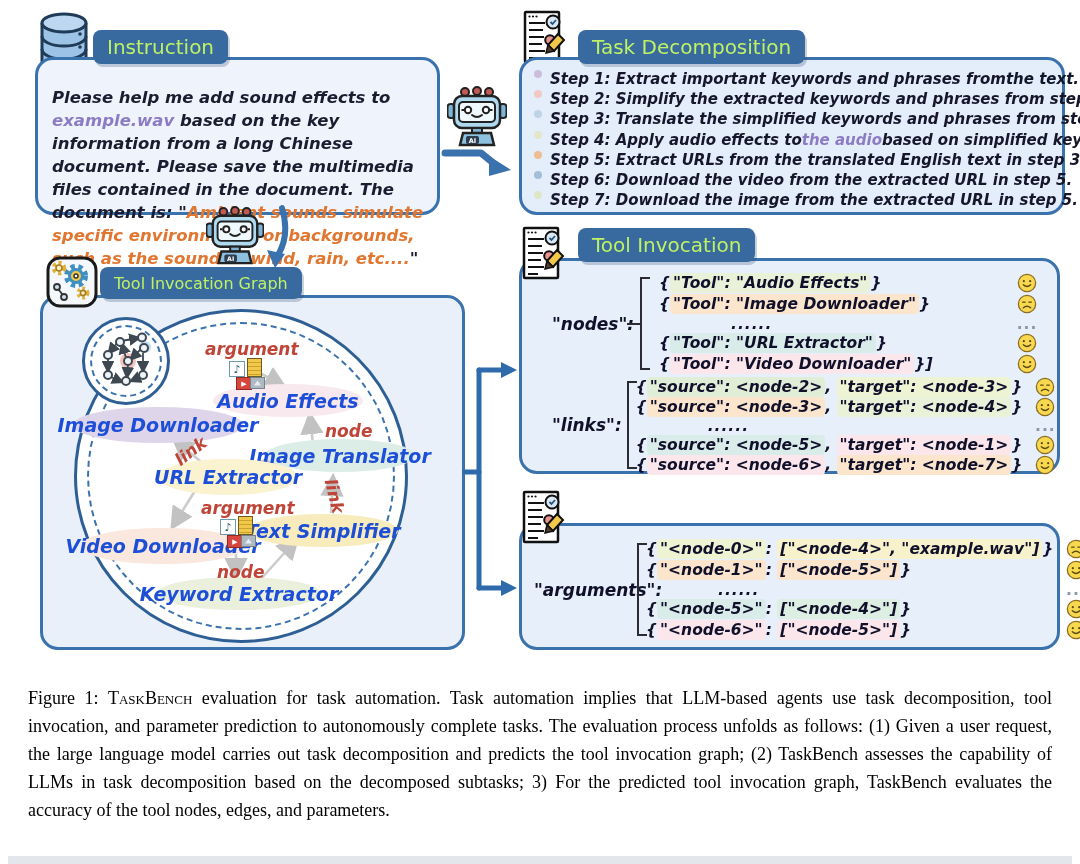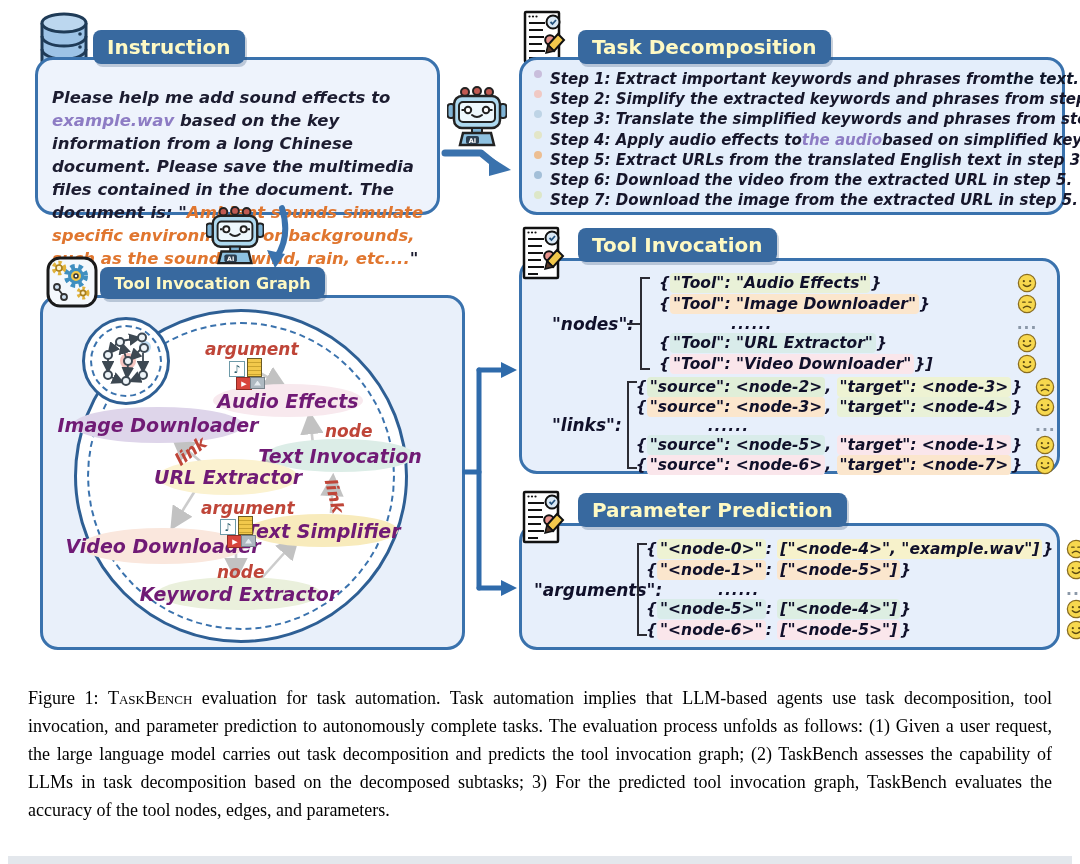--- a/index.html
+++ b/index.html
@@ -1,21 +1,21 @@
 <!DOCTYPE html>
 <html><head>
 <meta charset="utf-8">
 <style>
   html,body{margin:0;padding:0;background:#fff;}
   .canvas{position:relative;width:1080px;height:864px;background:#ffffff;overflow:hidden;
           font-family:"DejaVu Sans","Liberation Sans",sans-serif;}
 
   
   .panel{position:absolute;border:3px solid #3a72ad;border-radius:18px;background:#e9f0fb;box-sizing:border-box;}
-  .tab{position:absolute;height:34px;background:#38699f;color:#fef9c3;font-weight:700;font-size:20px;
+  .tab{position:absolute;height:34px;background:#38699f;color:#bef264;font-weight:400;font-size:20px;
        display:inline-flex;align-items:center;justify-content:center;padding:0 14px;border-radius:8px;
        z-index:6;box-shadow:2px 3px 0 rgba(40,70,110,.25);white-space:nowrap;}
 
   
   .instr-box{left:35px;top:57px;width:405px;height:158px;background:#eef3fc;}
   .instr-text{position:absolute;left:14px;top:9px;width:379px;font-style:italic;font-weight:600;
               font-size:16.5px;line-height:23px;color:#1c1c30;}
 
   
   .task-box{left:519px;top:57px;width:546px;height:158px;background:#e4eefb;}
@@ -24,21 +24,21 @@
   .bullet{width:8px;height:8px;border-radius:50%;margin:0 8px 0 2px;flex:0 0 auto;}
 
   
   .graph-box{left:40px;top:295px;width:425px;height:355px;background:#e9f0fa;}
   .big-outer{position:absolute;left:31px;top:11px;width:334px;height:334px;border:3px solid #2e5f94;border-radius:50%;background:#fff;box-sizing:border-box;}
   .big-inner{position:absolute;left:44px;top:24px;width:308px;height:308px;border:2.5px dashed #3a72ad;border-radius:50%;box-sizing:border-box;}
   .small-outer{position:absolute;left:39px;top:19px;width:88px;height:88px;border:3px solid #2e5f94;border-radius:50%;background:#fff;box-sizing:border-box;z-index:5;}
   .small-inner{position:absolute;left:5px;top:5px;width:72px;height:72px;border:2.3px dashed #3a72ad;border-radius:50%;box-sizing:border-box;}
   .gsvg{position:absolute;left:0;top:0;z-index:2;}
   .gnode{position:absolute;border-radius:50%;display:flex;align-items:center;justify-content:center;
-         font-style:italic;font-weight:600;font-size:19px;color:#701a75;white-space:nowrap;z-index:3;}
+         font-style:italic;font-weight:600;font-size:19px;color:#1d4ed8;white-space:nowrap;z-index:3;}
   .glabel{position:absolute;font-style:italic;font-weight:600;font-size:17px;color:#bf4538;z-index:4;white-space:nowrap;}
   .mcluster{position:absolute;width:36px;height:34px;z-index:4;}
   .mcluster span{position:absolute;box-sizing:border-box;display:flex;align-items:center;justify-content:center;font-style:normal;}
   .mc-music{left:0;top:3px;width:16px;height:16px;background:#fff;border:1.5px solid #6e9aa8;font-size:11px;color:#2c5f6e;}
   .mc-doc{right:3px;top:0;width:15px;height:19px;background:#f2c84b;border:1.5px solid #6b5a22;
           background-image:repeating-linear-gradient(#f2c84b 0 3px,#caa32f 3px 4px);}
   .mc-play{left:7px;top:19px;width:16px;height:13px;background:#d8453c;border:1.5px solid #8f2b24;font-size:7px;color:#fff;}
   .mc-img{right:0;top:19px;width:15px;height:12px;background:#aeb9c1;border:1.5px solid #77828a;}
   .mc-img i{width:7px;height:5px;background:#e6ecf0;clip-path:polygon(0 100%,50% 0,100% 100%);}
 
@@ -219,21 +219,21 @@
       </g>
     </svg>
 
     <div class="gnode g1" style="left: 170px; top: 86px; width: 150px; height: 33px; background: rgb(248, 233, 238);">
         <span>Audio Effects</span>
       </div>
     <div class="gnode g2" style="left: 30px; top: 109px; width: 170px; height: 36px; background: rgb(222, 213, 234);">
         <span>Image Downloader</span>
       </div>
     <div class="gnode g3" style="left: 222px; top: 141px; width: 150px; height: 33px; background: rgb(220, 237, 231);">
-        <span>Text Invocation</span>
+        <span>Image Translator</span>
       </div>
     <div class="gnode g4" style="left: 115px; top: 161px; width: 140px; height: 36px; background: rgb(251, 242, 208);">
         <span>URL Extractor</span>
       </div>
     <div class="gnode g5" style="left: 205px; top: 216px; width: 150px; height: 33px; background: rgb(248, 235, 188);">
         <span>Text Simplifier</span>
       </div>
     <div class="gnode g6" style="left: 38px; top: 230px; width: 164px; height: 36px; background: rgb(250, 231, 221);">
         <span>Video Downloader</span>
       </div>
@@ -444,21 +444,20 @@
     <circle cx="8.5" cy="7.5" r="1.1" fill="#111"></circle>
       <circle cx="12" cy="7.5" r="1.1" fill="#111"></circle>
       <circle cx="15.5" cy="7.5" r="1.1" fill="#111"></circle>
     <path d="M8 14 h16 M8 21 h14 M8 28 h15 M8 35 h13 M8 42 h16 M8 49 h10" stroke="#111" stroke-width="2.2"></path>
     <circle cx="32" cy="13" r="6.5" fill="#d9e8f5" stroke="#111" stroke-width="2"></circle>
     <path d="M29.5 13 l2 2 l3.5 -4" fill="none" stroke="#24527e" stroke-width="1.8"></path>
     <circle cx="29" cy="31" r="4.8" fill="#e8938c" stroke="#111" stroke-width="2"></circle>
     <polygon points="27,36 33,42 43,31 37,25" fill="#f2c84b" stroke="#111" stroke-width="2"></polygon>
     <polygon points="27,36 33,42 25,44" fill="#57392a" stroke="#111" stroke-width="1.5"></polygon>
   </svg>
-  <div class="tab" style="left:578px;top:493px;">Parameter Prediction</div>
   <div class="panel param-box">
     <div class="json-group" style="left:12px;top:13px;height:101px;width:516px;">
       <div class="group-label" style="width:98px;">"arguments":</div>
       <div class="group-tick"></div>
       <div class="bracket"></div>
       <div class="rows">
           <div class="json-row">
             <span class="row-text"><span>{</span><span class="hl" style="background-color: rgb(238, 243, 211);">"&lt;node-0&gt;"</span><span>: </span><span class="hl" style="background-color: rgb(247, 242, 203);">["&lt;node-4&gt;", "example.wav"]</span><span>}</span></span>
             <span class="row-mark">
               <svg width="20" height="20" viewBox="0 0 22 22">

